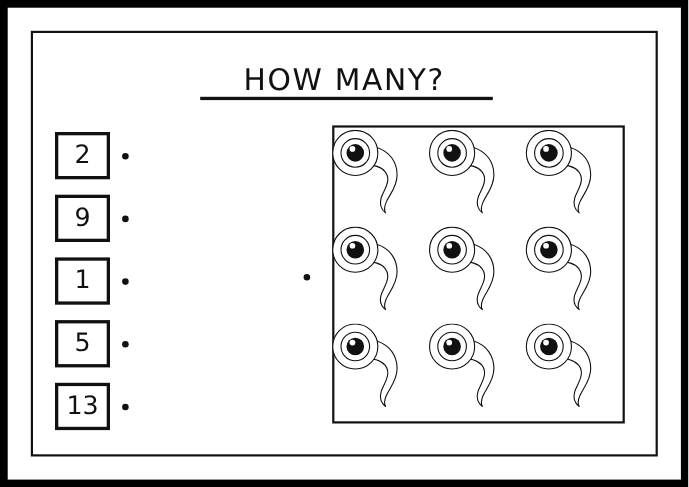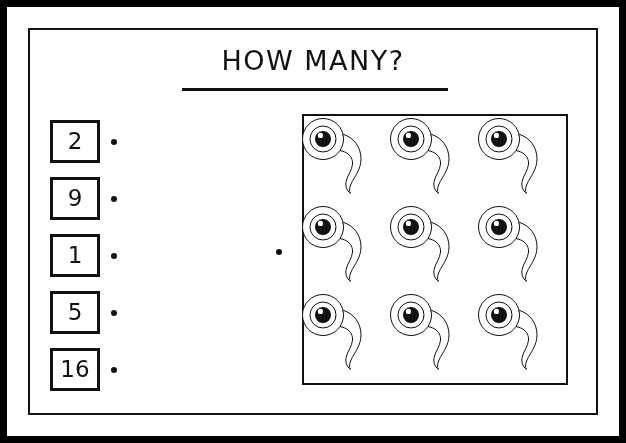--- a/index.html
+++ b/index.html
@@ -39,21 +39,21 @@
     width: 570px;
     height: 387px;
     box-sizing: border-box;
     border: 2px solid #111111;
   }
 
   
   .title {
     position: absolute;
     left: 0;
-    top: 47px;
+    top: 60px;
     width: 626px;
     text-align: center;
     font-family: "DejaVu Sans", sans-serif;
     font-size: 27px;
     font-weight: 400;
     letter-spacing: 1.5px;
     color: #111111;
     line-height: 1;
     white-space: nowrap;
   }
@@ -171,21 +171,21 @@
       <div class="option-box">1</div>
       <div class="option-dot"></div>
     </div>
 
     <div class="option-row">
       <div class="option-box">5</div>
       <div class="option-dot"></div>
     </div>
 
     <div class="option-row">
-      <div class="option-box">16</div>
+      <div class="option-box">13</div>
       <div class="option-dot"></div>
     </div>
 
   </div>
 
   <div class="middle-dot"></div>
 
   <div class="illustration-panel">
     <div class="item-grid">
         <div class="grid-item" style="left: -5px; top: 2px;">

